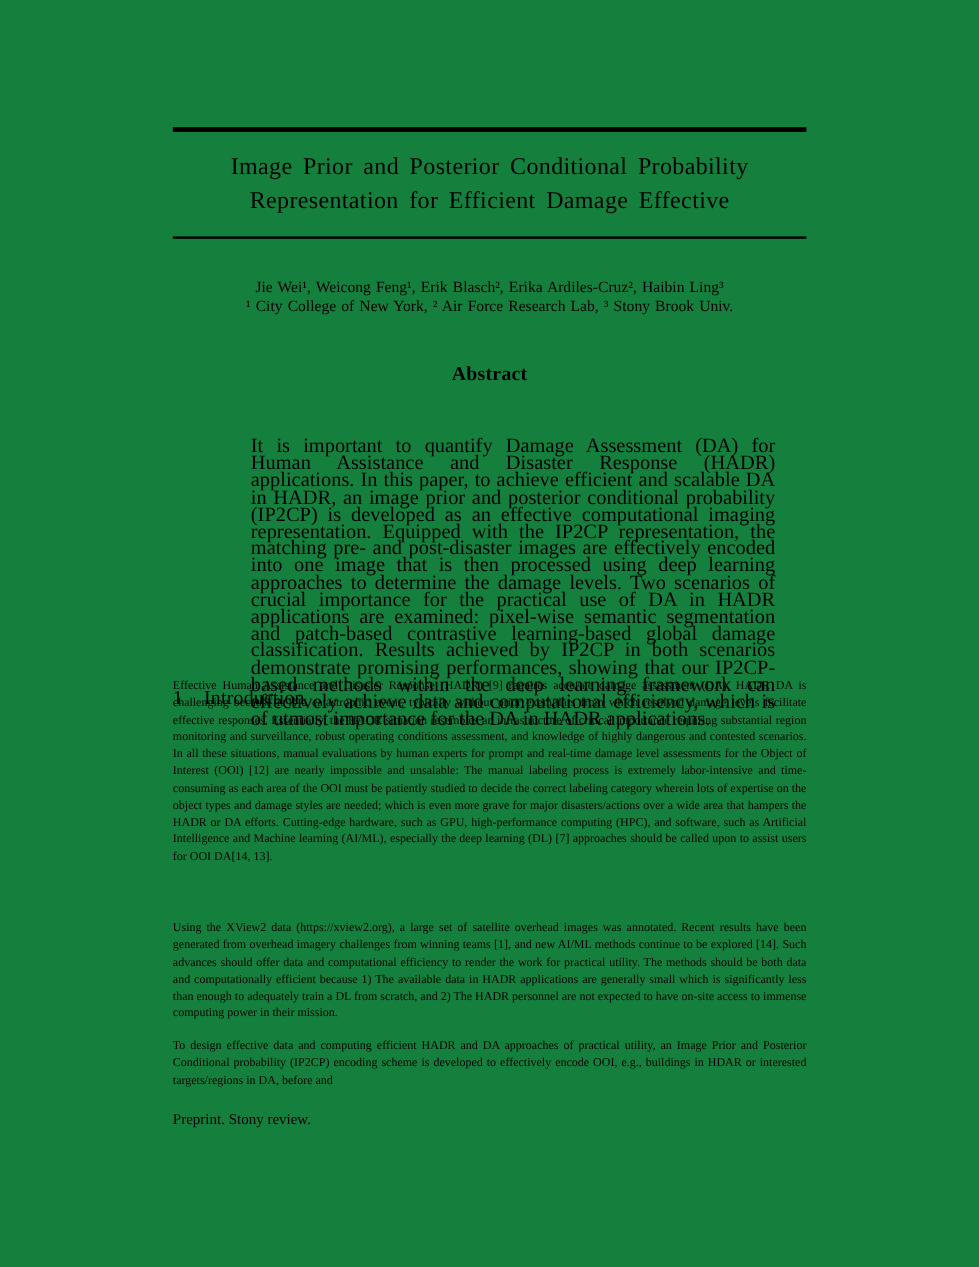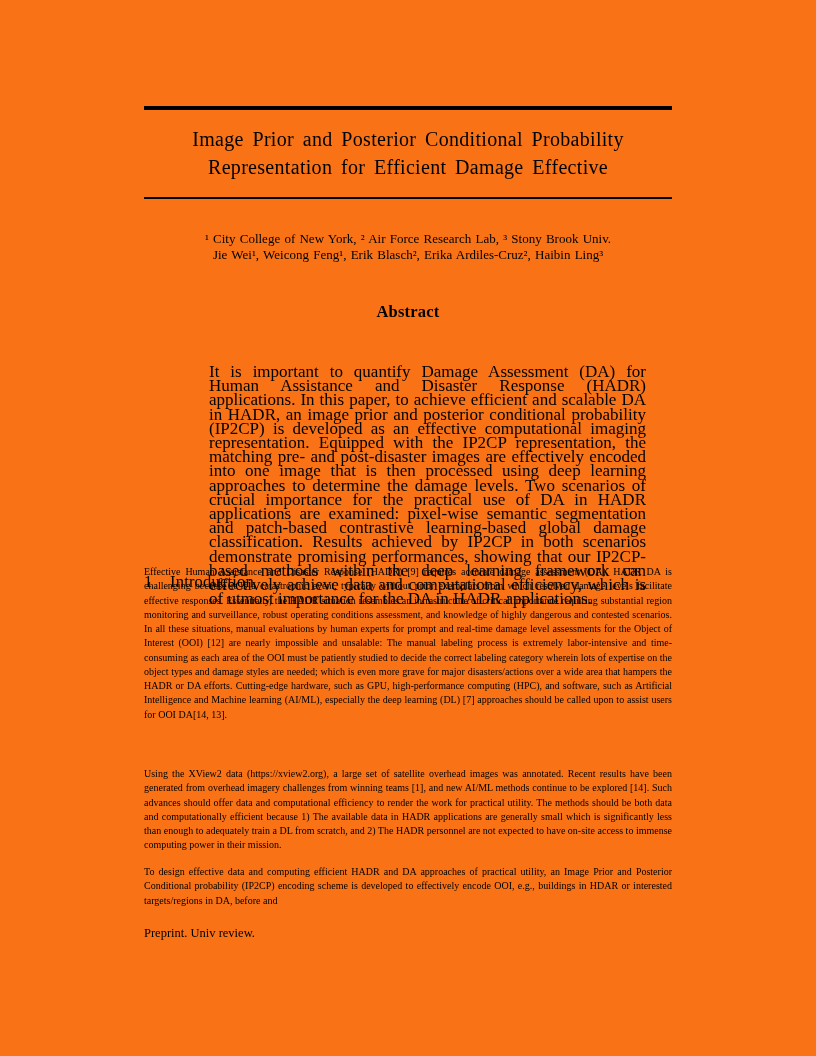--- a/index.html
+++ b/index.html
@@ -5,21 +5,21 @@
   html, body {
     margin: 0;
     padding: 0;
     background: #e8e8e8;
   }
   .page {
     position: relative;
     width: 816px;
     height: 1056px;
     margin: 0 auto;
-    background: #f97316;
+    background: #15803d;
     color: #000000;
     font-family: "Liberation Serif", "DejaVu Serif", serif;
     overflow: hidden;
   }
   .rule {
     position: absolute;
     left: 144px;
     width: 528px;
     background: #000000;
   }
@@ -110,33 +110,33 @@
   <div class="rule rule-thick"></div>
 
   <h1 class="title">
     <span class="title-line">Image Prior and Posterior Conditional Probability</span>
     <span class="title-line">Representation for Efficient Damage Effective</span>
   </h1>
 
   <div class="rule rule-thin"></div>
 
   <div class="authors">
+    <div>Jie Wei¹, Weicong Feng¹, Erik Blasch², Erika Ardiles-Cruz², Haibin Ling³</div>
     <div>¹ City College of New York, ² Air Force Research Lab, ³ Stony Brook Univ.</div>
-    <div>Jie Wei¹, Weicong Feng¹, Erik Blasch², Erika Ardiles-Cruz², Haibin Ling³</div>
   </div>
 
   <div class="abstract-heading">Abstract</div>
 
   <p class="abstract-text">It is important to quantify Damage Assessment (DA) for Human Assistance and Disaster Response (HADR) applications. In this paper, to achieve efficient and scalable DA in HADR, an image prior and posterior conditional probability (IP2CP) is developed as an effective computational imaging representation. Equipped with the IP2CP representation, the matching pre- and post-disaster images are effectively encoded into one image that is then processed using deep learning approaches to determine the damage levels. Two scenarios of crucial importance for the practical use of DA in HADR applications are examined: pixel-wise semantic segmentation and patch-based contrastive learning-based global damage classification. Results achieved by IP2CP in both scenarios demonstrate promising performances, showing that our IP2CP-based methods within the deep learning framework can effectively achieve data and computational efficiency, which is of utmost importance for the DA in HADR applications.</p>
 
   <div class="section-heading">
     <span class="section-number">1</span><span class="section-title">Introduction</span>
   </div>
 
   <p class="body-paragraph p1">Effective Human Assistance and Disaster Response (HADR) [9] requires accurate damage assessment (DA). HADR DA is challenging because it is a catastrophic event, typically without prior exemplars from which resolved damage levels facilitate effective responses. Essentially, the HADR situation resembles an infrastructure of critical importance requiring substantial region monitoring and surveillance, robust operating conditions assessment, and knowledge of highly dangerous and contested scenarios. In all these situations, manual evaluations by human experts for prompt and real-time damage level assessments for the Object of Interest (OOI) [12] are nearly impossible and unsalable: The manual labeling process is extremely labor-intensive and time-consuming as each area of the OOI must be patiently studied to decide the correct labeling category wherein lots of expertise on the object types and damage styles are needed; which is even more grave for major disasters/actions over a wide area that hampers the HADR or DA efforts. Cutting-edge hardware, such as GPU, high-performance computing (HPC), and software, such as Artificial Intelligence and Machine learning (AI/ML), especially the deep learning (DL) [7] approaches should be called upon to assist users for OOI DA[14, 13].</p>
 
   <p class="body-paragraph p2">Using the XView2 data (https://xview2.org), a large set of satellite overhead images was annotated. Recent results have been generated from overhead imagery challenges from winning teams [1], and new AI/ML methods continue to be explored [14]. Such advances should offer data and computational efficiency to render the work for practical utility. The methods should be both data and computationally efficient because 1) The available data in HADR applications are generally small which is significantly less than enough to adequately train a DL from scratch, and 2) The HADR personnel are not expected to have on-site access to immense computing power in their mission.</p>
 
   <p class="body-paragraph p3">To design effective data and computing efficient HADR and DA approaches of practical utility, an Image Prior and Posterior Conditional probability (IP2CP) encoding scheme is developed to effectively encode OOI, e.g., buildings in HDAR or interested targets/regions in DA, before and</p>
 
-  <div class="footer-note">Preprint. Univ review.</div>
+  <div class="footer-note">Preprint. Stony review.</div>
 
 </div>
 
 </body></html>

